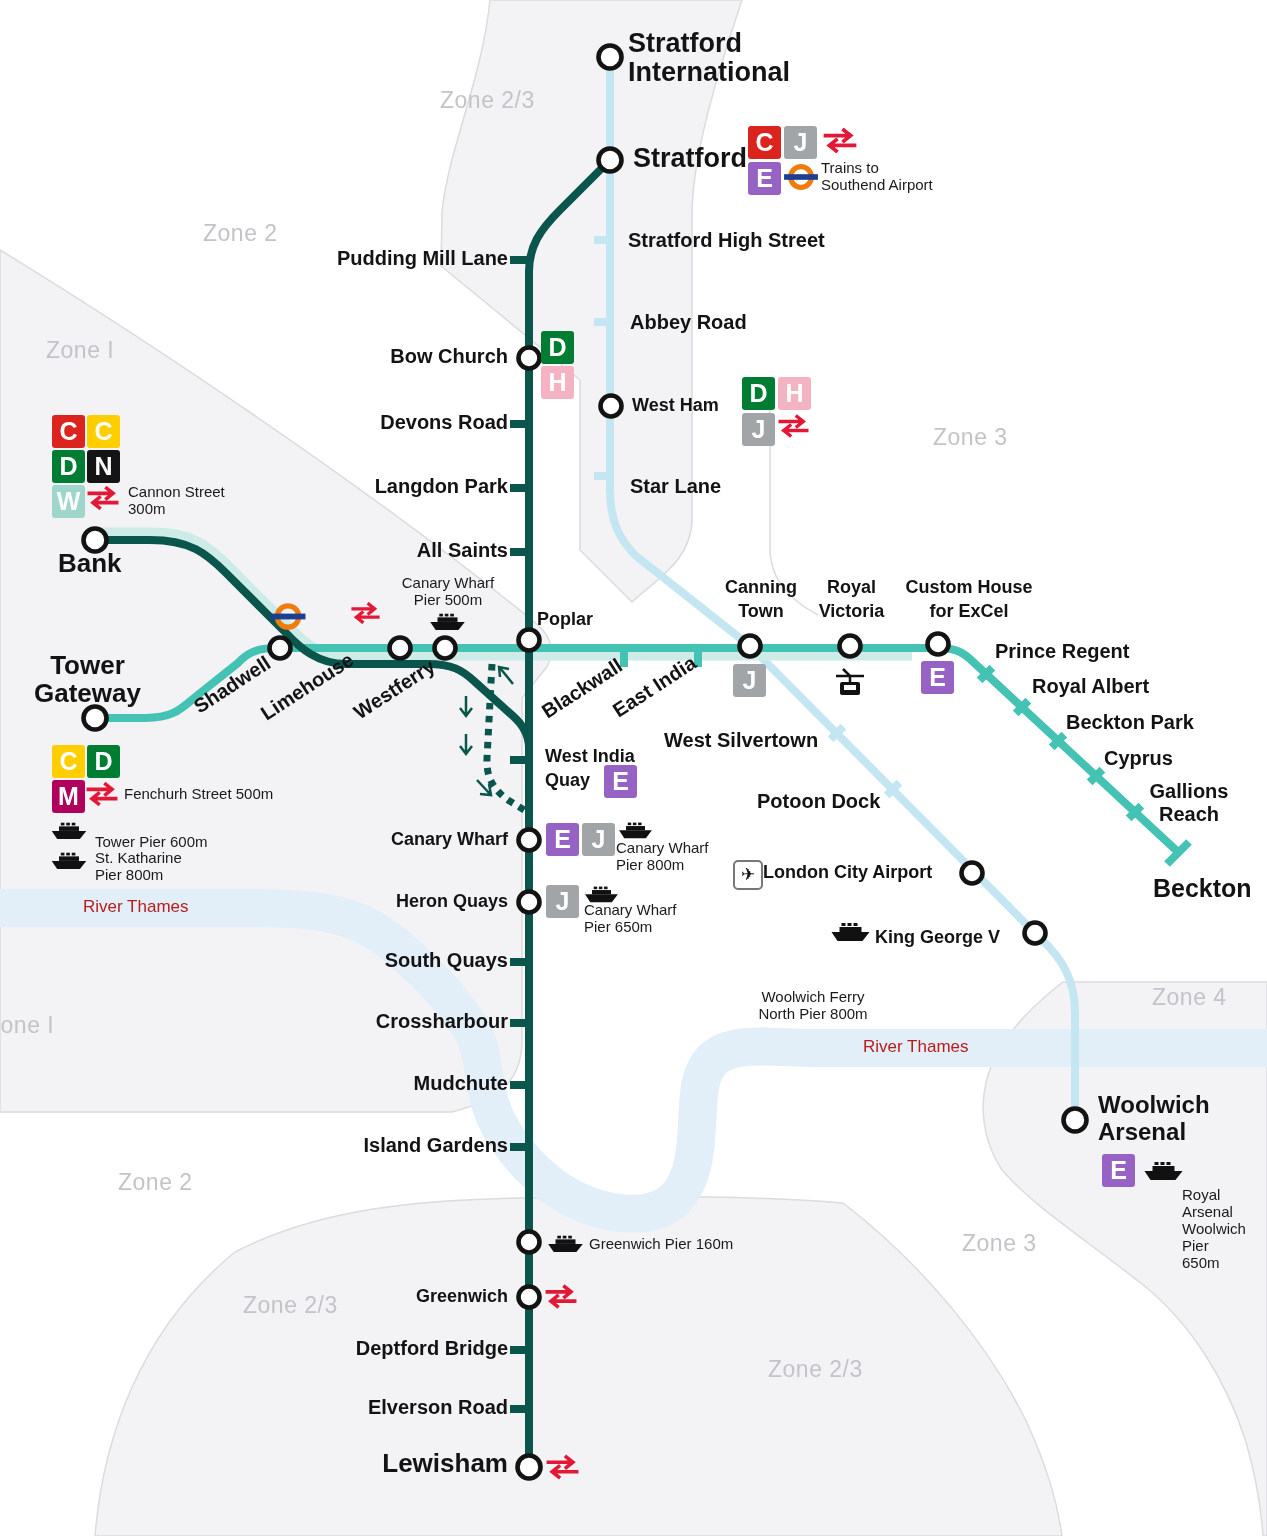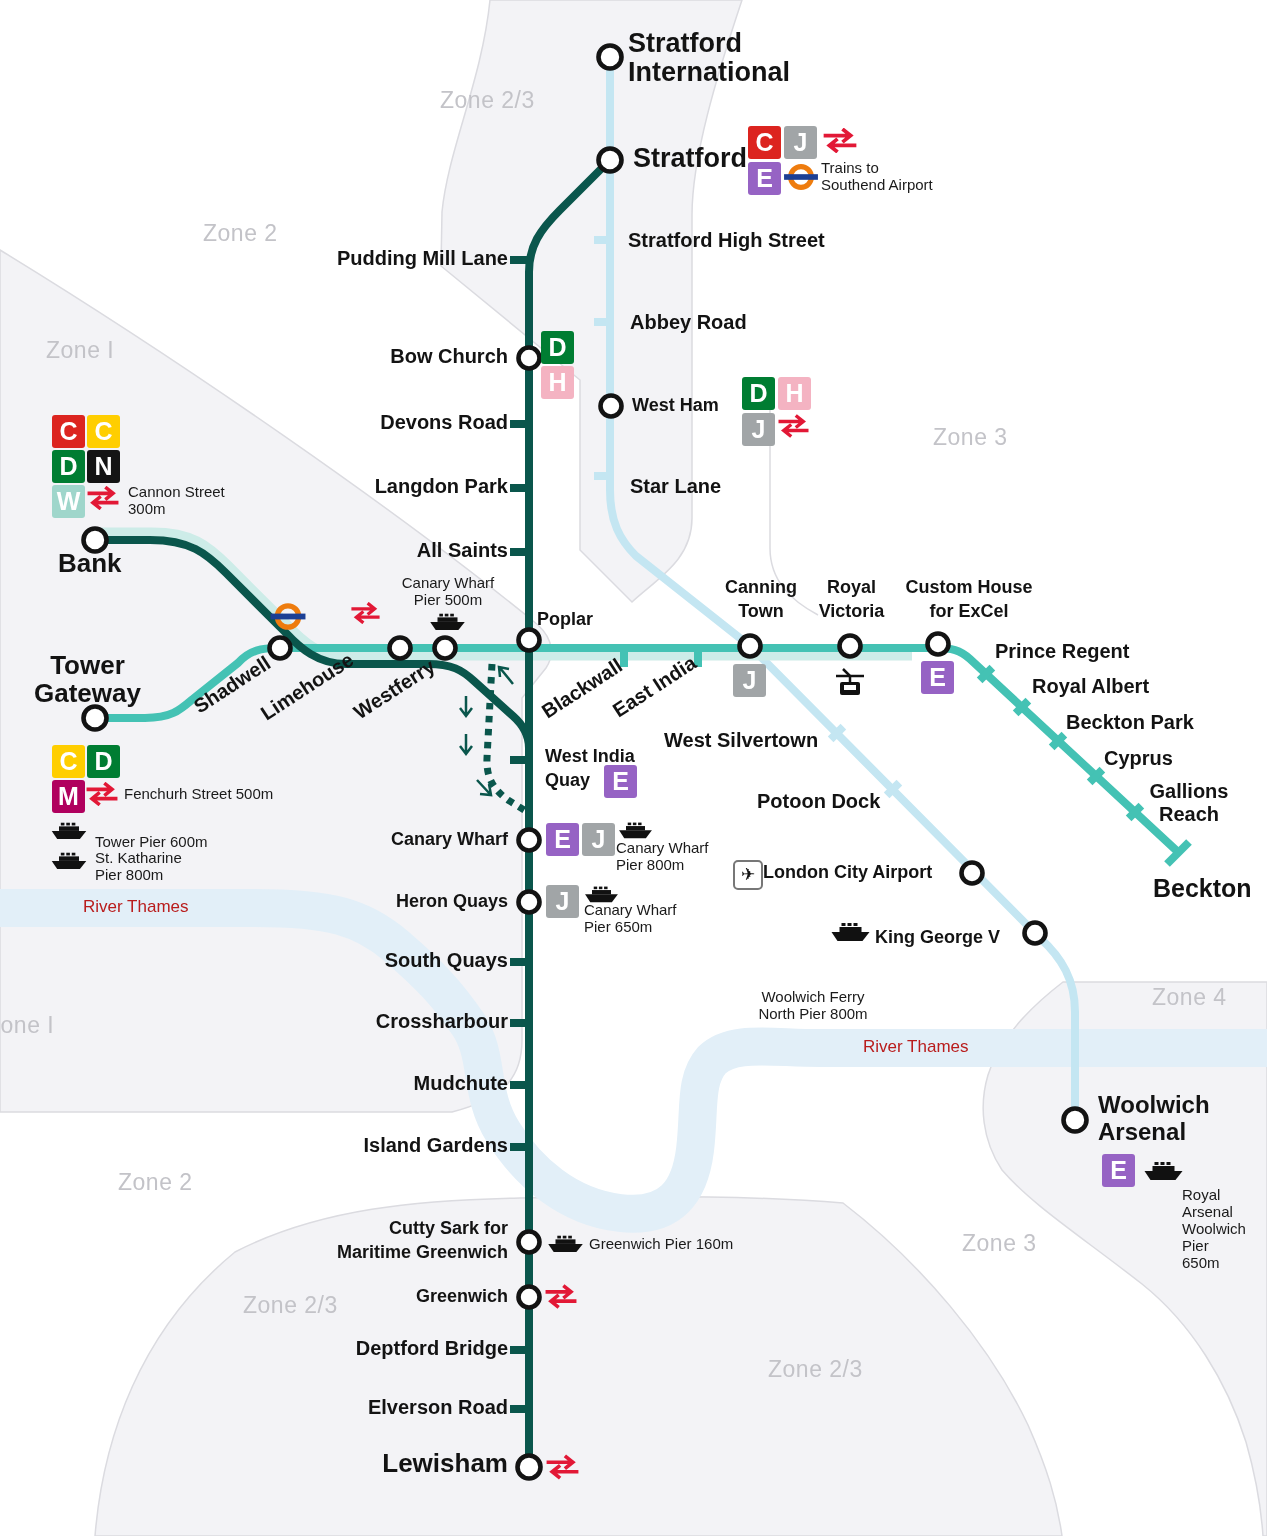--- a/index.html
+++ b/index.html
@@ -240,22 +240,20 @@
 <div class="lbl r med" style="right:759px;top:827px;">Canary Wharf</div>
 <div class="lbl r med" style="right:759px;top:889px;margin-left:19px;">Heron Quays</div>
 <div class="lbl r" style="right:759px;top:949px;">South Quays</div>
 <div class="lbl r" style="right:759px;top:1010px;">Crossharbour</div>
 <div class="lbl r" style="right:759px;top:1072px;">Mudchute</div>
 <div class="lbl r" style="right:759px;top:1134px;">Island Gardens</div>
 <div class="lbl med" style="left:763px;top:860px;">London City Airport</div>
 <div class="lbl med" style="left:875px;top:925px;">King George V</div>
 <div class="lbl big" style="left:1098px;top:1091px;font-size:24px;line-height:27px;">Woolwich
 Arsenal</div>
-<div class="lbl r med" style="right:759px;top:1216px;">Cutty Sark for
-Maritime Greenwich</div>
 <div class="lbl r med" style="right:759px;top:1284px;">Greenwich</div>
 <div class="lbl r" style="right:759px;top:1337px;">Deptford Bridge</div>
 <div class="lbl r" style="right:759px;top:1396px;">Elverson Road</div>
 <div class="lbl r big" style="right:759px;top:1449px;">Lewisham</div>
 
 <div class="ann" style="left:128px;top:483px;">Cannon Street
 300m</div>
 <div class="ann" style="left:821px;top:159px;">Trains to
 Southend Airport</div>
 <div class="ann" style="left:124px;top:785px;">Fenchurh Street 500m</div>

